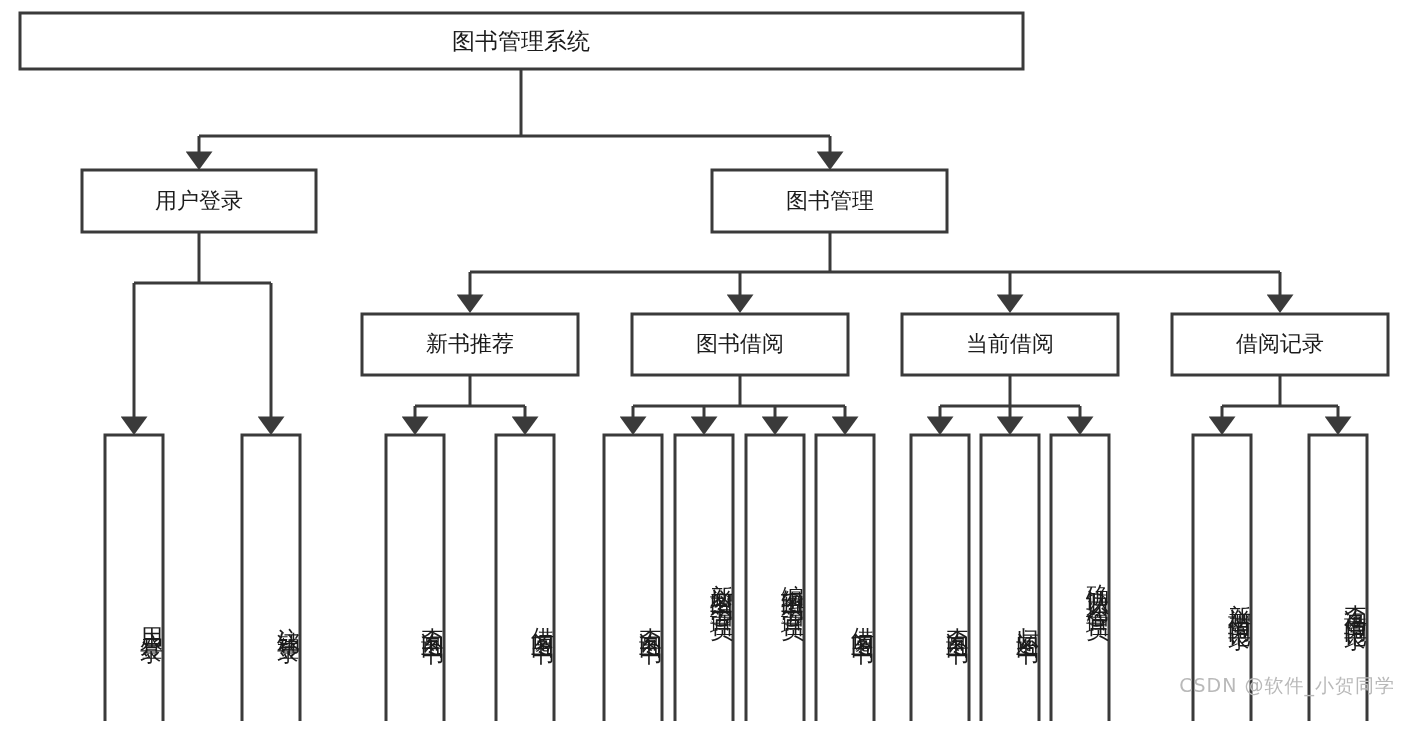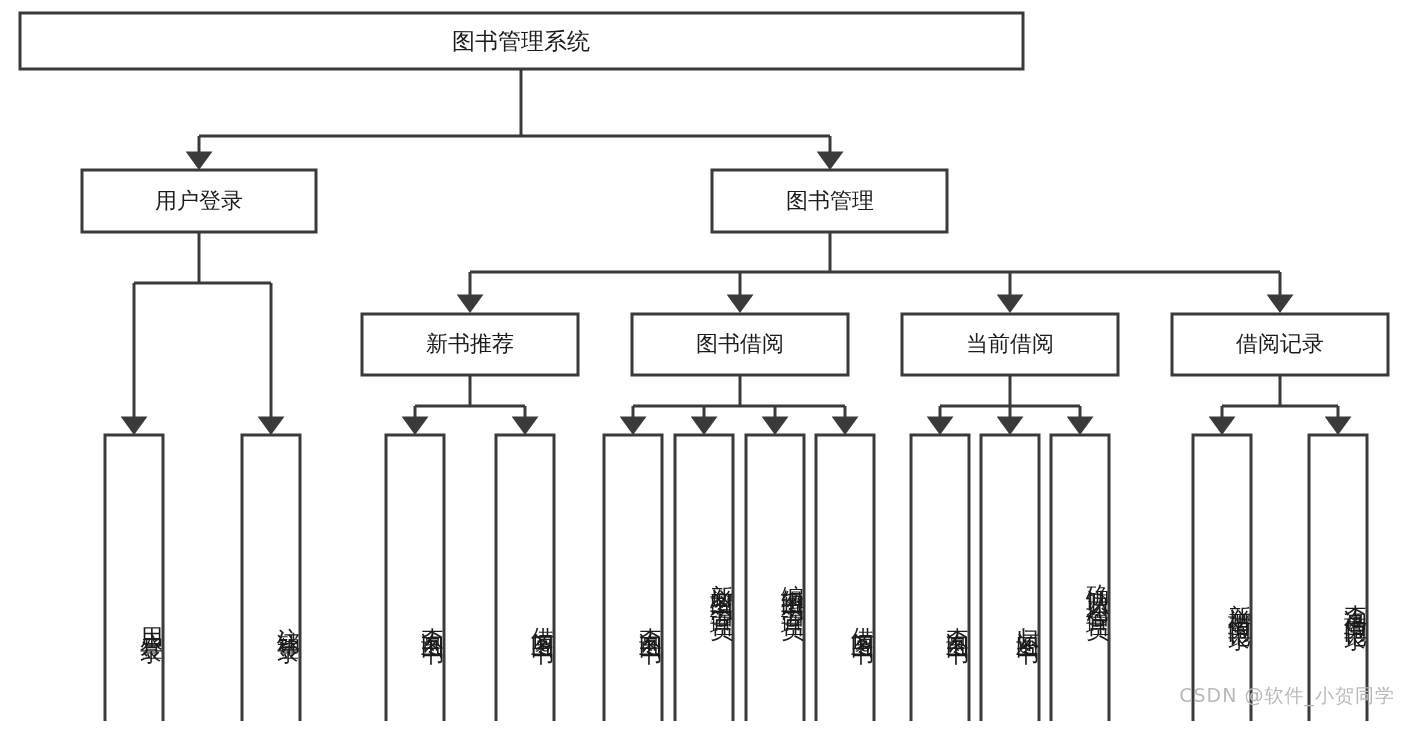--- a/index.html
+++ b/index.html
@@ -59,21 +59,21 @@
     font-size: 23px;
     line-height: 1.0;
     letter-spacing: 5px;
     color: #1b1b1b;
     white-space: nowrap;
     pointer-events: none;
   }
   .watermark {
     position: absolute;
     right: 10px;
-    bottom: 12px;
+    bottom: 22px;
     font-family: "DejaVu Sans", "Liberation Sans", sans-serif;
     font-size: 19px;
     color: #b9b9b9;
     letter-spacing: 1px;
     white-space: nowrap;
   }
 </style>
 </head>
 <body>
 

